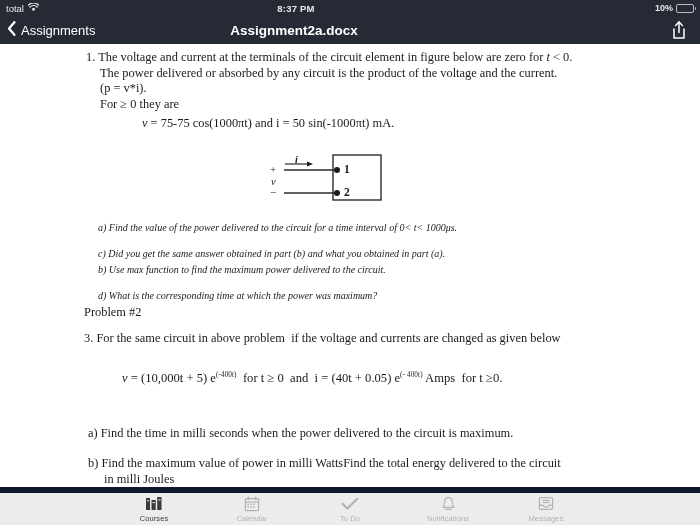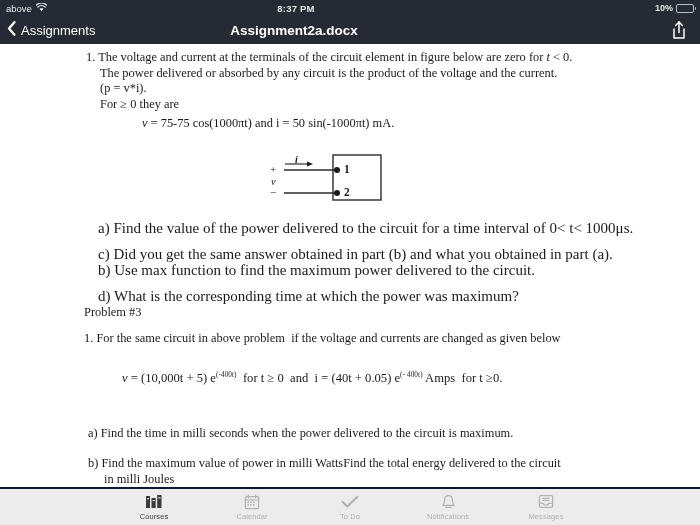--- a/index.html
+++ b/index.html
@@ -150,21 +150,21 @@
 
   
   .figure {
     position: absolute;
     left: 262px; top: 108px;
     width: 130px; height: 62px;
   }
 
   
   .qa-1 { position: absolute; left: 98px; top: 176px; width: 590px; }
-  .qa-1 .q { font-size: 15px; line-height: 16px; white-space: pre; }
+  .qa-1 .q { font-size: 10px; line-height: 16px; white-space: pre; font-style: italic; }
   .qa-1 .q.sp { margin-top: 10px; }
 
   .prob2-head { position: absolute; left: 84px; top: 261px; font-size: 12.4px; }
   .prob2-line { position: absolute; left: 84px; top: 287px; font-size: 12.4px; white-space: pre; }
 
   .eq2 {
     position: absolute;
     left: 122px; top: 327px;
     font-size: 12.6px;
     white-space: pre;
@@ -179,21 +179,21 @@
   .qa-2 .q { font-size: 12.4px; line-height: 16px; }
   .qa-2 .q.sp { margin-top: 14px; }
   .qa-2 .cont { padding-left: 16px; }
 
   
   .tab-bar {
     position: absolute;
     left: 0; bottom: 0;
     width: 700px; height: 38px;
     background: #ececec;
-    border-top: 2px solid #0f172a;
+    border-top: 6px solid #0f172a;
     display: flex;
     align-items: center;
     justify-content: center;
     gap: 0;
   }
   .tab {
     width: 75px;
     height: 38px;
     display: flex;
     flex-direction: column;
@@ -212,21 +212,21 @@
   .tab-icon { height: 17px; display: flex; align-items: center; justify-content: center; }
   .tab-spacer { width: 23px; }
 </style>
 </head>
 <body>
 
 <div id="app">
 
   <div class="status-bar">
     <div class="status-left">
-      <span>above</span>
+      <span>total</span>
       <span class="wifi-icon">
         <svg width="11" height="9" viewBox="0 0 11 9">
           <path d="M5.5 8.2 L3.55 5.85 a3.1 3.1 0 0 1 3.9 0 Z" fill="#e8e9ec"></path>
           <path d="M1.9 4.0 a5.4 5.4 0 0 1 7.2 0" stroke="#e8e9ec" stroke-width="1.25" fill="none" stroke-linecap="round"></path>
           <path d="M0.5 2.0 a7.9 7.9 0 0 1 10 0" stroke="#e8e9ec" stroke-width="1.25" fill="none" stroke-linecap="round"></path>
         </svg>
       </span>
     </div>
     <div class="status-center">8:37 PM</div>
     <div class="status-right">
@@ -291,22 +291,22 @@
         <div style="position:absolute;left:82px;top:34px;font-family:'Liberation Serif',serif;font-size:11.5px;font-weight:bold;color:#1a1a1a;">2</div>
       </div>
 
       <div class="qa-1">
         <div class="q">a) Find the value of the power delivered to the circuit for a time interval of 0&lt; t&lt; 1000μs.</div>
         <div class="q sp">c) Did you get the same answer obtained in part (b) and what you obtained in part (a).</div>
         <div class="q">b) Use max function to find the maximum power delivered to the circuit.</div>
         <div class="q sp">d) What is the corresponding time at which the power was maximum?</div>
       </div>
 
-      <div class="prob2-head">Problem #3</div>
-      <div class="prob2-line">1. For the same circuit in above problem  if the voltage and currents are changed as given below</div>
+      <div class="prob2-head">Problem #2</div>
+      <div class="prob2-line">3. For the same circuit in above problem  if the voltage and currents are changed as given below</div>
 
       <div class="eq2"><span class="ital">v</span><span> = (10,000t + 5) e</span><sup>(-400t)</sup><span>  for t ≥ 0  and  i = (40t + 0.05) e</span><sup>(- 400t)</sup><span> Amps  for t ≥0.</span></div>
 
       <div class="qa-2">
         <div class="q">a) Find the time in milli seconds when the power delivered to the circuit is maximum.</div>
         <div class="q sp">b) Find the maximum value of power in milli WattsFind the total energy delivered to the circuit</div>
         <div class="q cont">in milli Joules</div>
       </div>
 
     </div>

